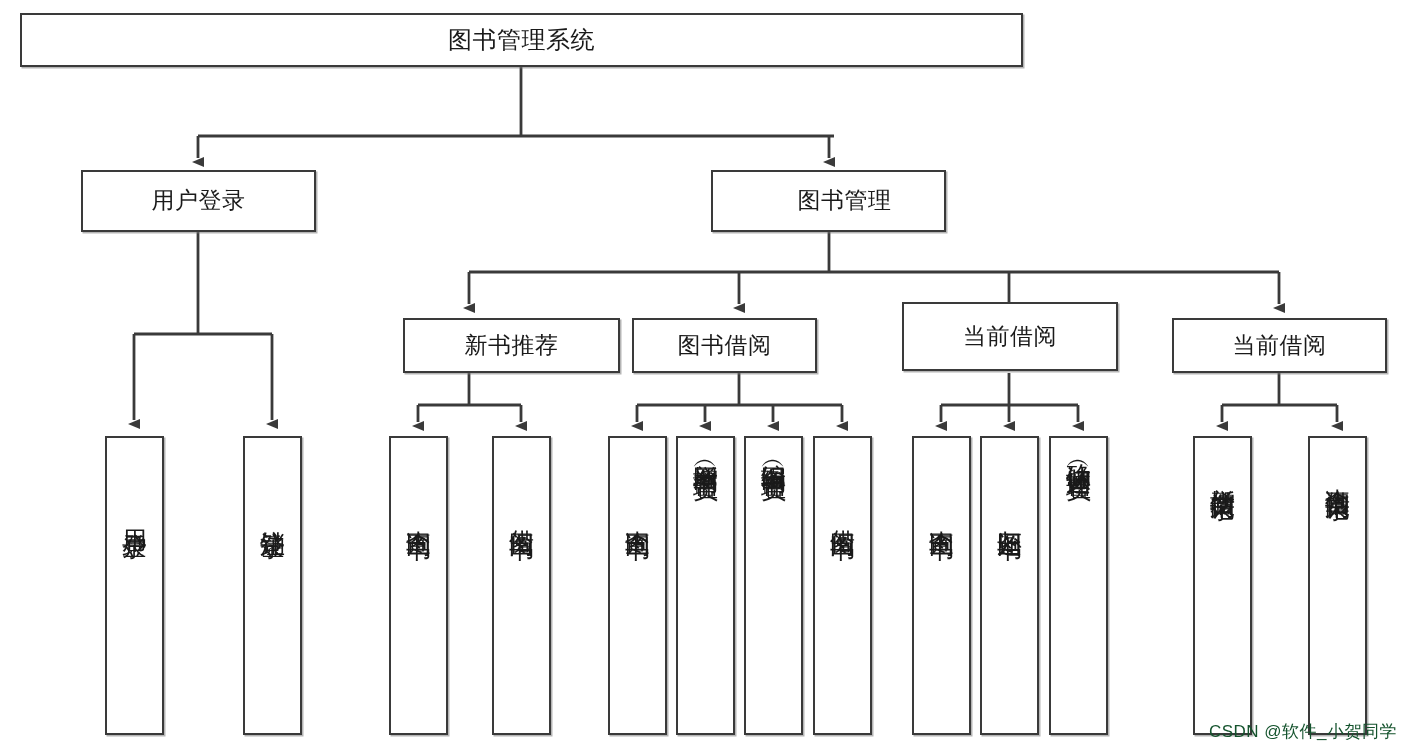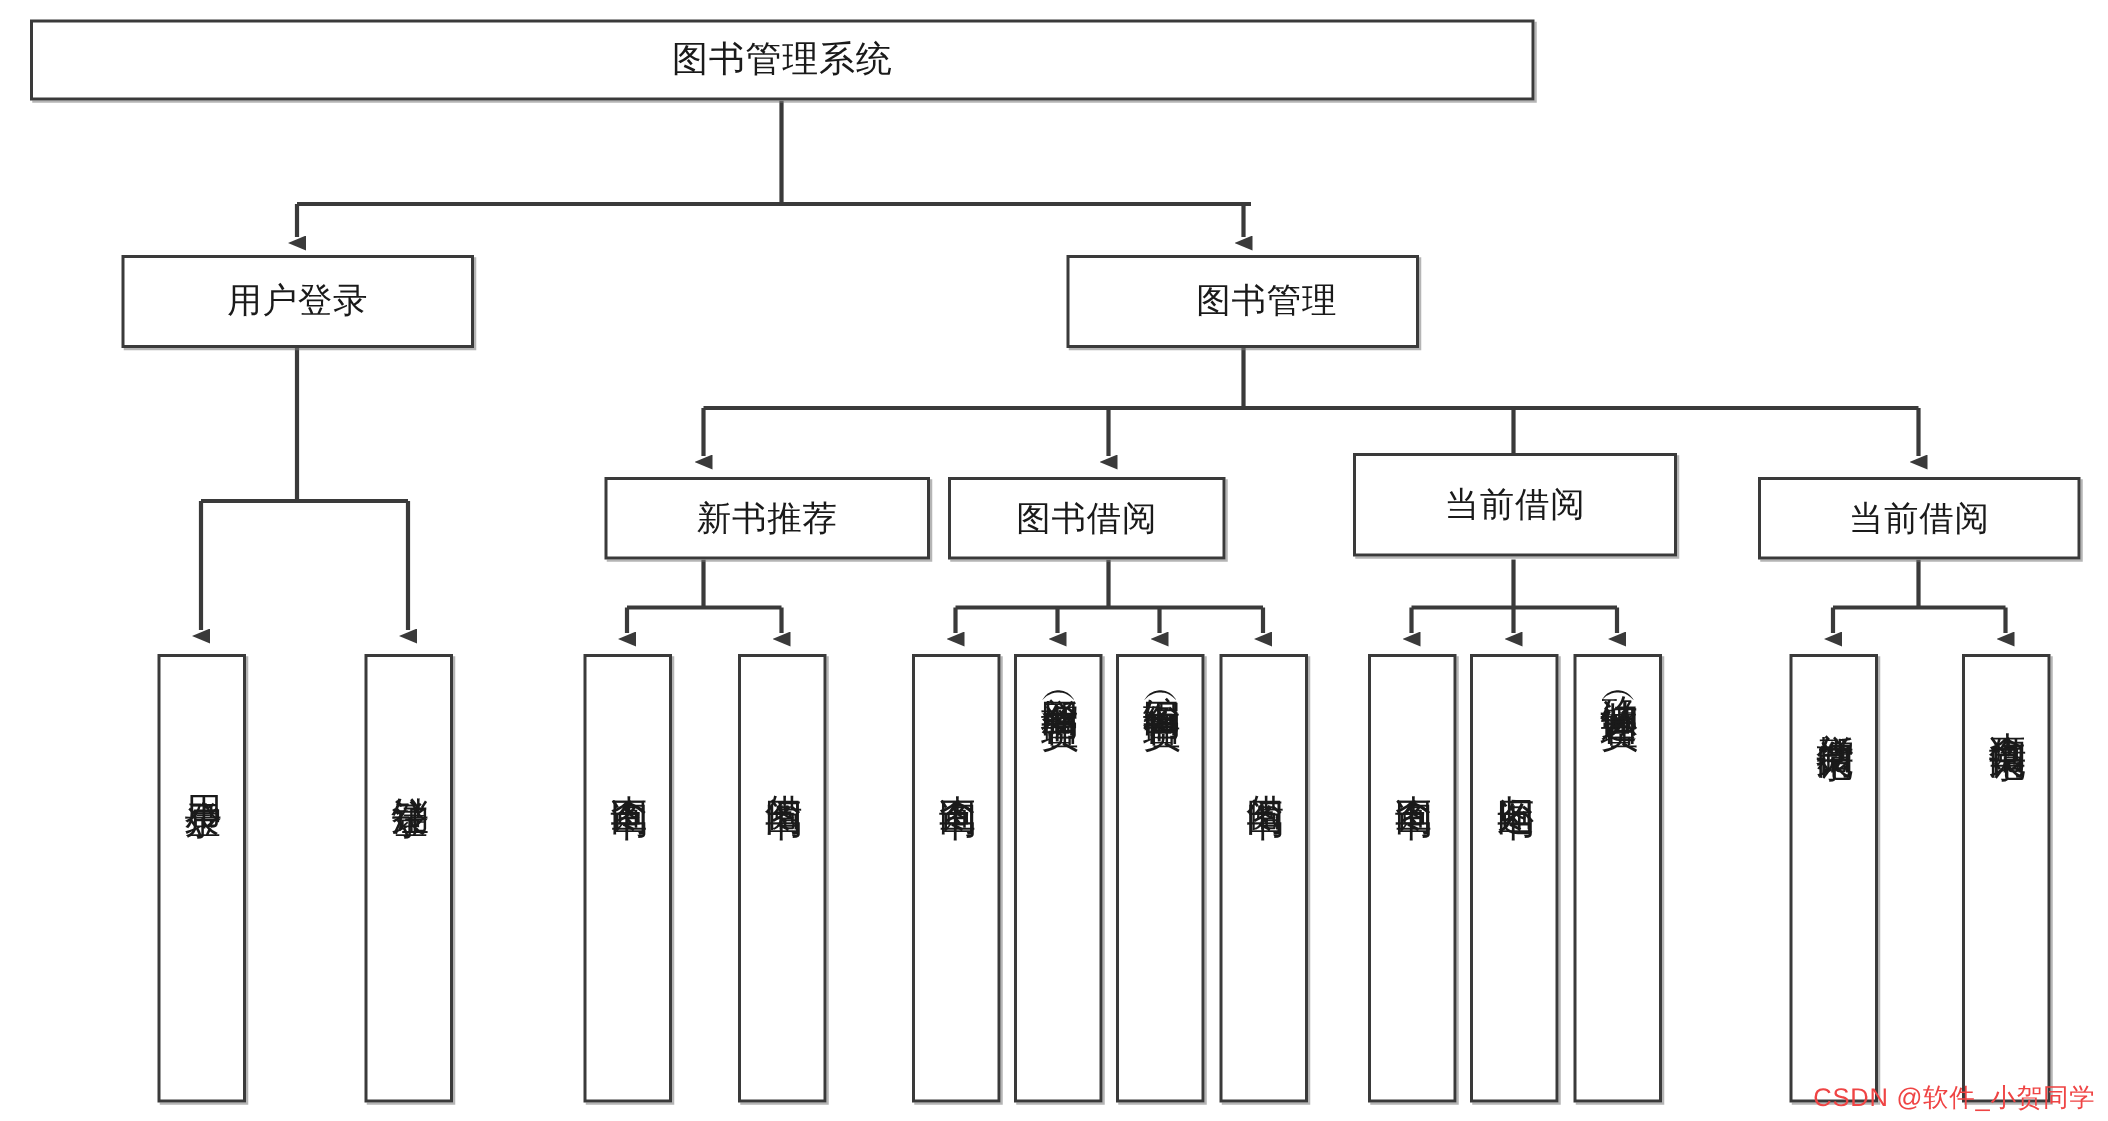--- a/index.html
+++ b/index.html
@@ -65,21 +65,21 @@
     white-space: nowrap;
   }
   .node.vert.tall .label {
     font-size: 25px;
   }
   #watermark {
     position: absolute;
     right: 8px;
     bottom: 4px;
     font-size: 17px;
-    color: #ef4444;
+    color: #14532d;
     letter-spacing: 0.5px;
     white-space: nowrap;
     user-select: none;
   }
 </style>
 </head>
 <body>
 
 <div id="canvas">
 

